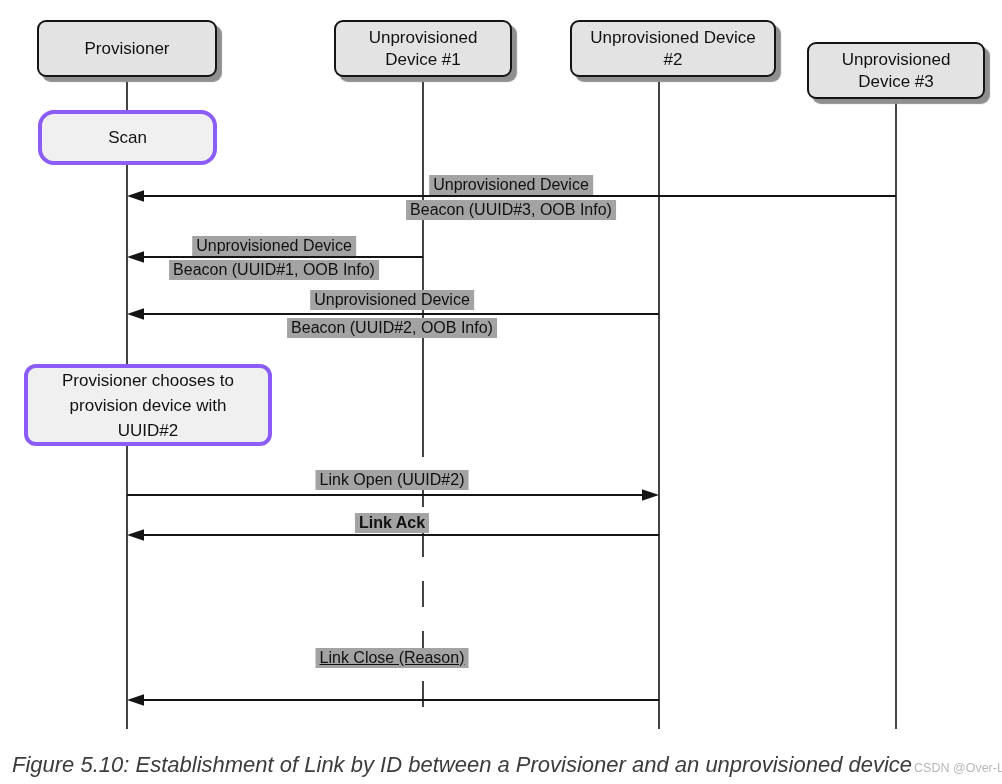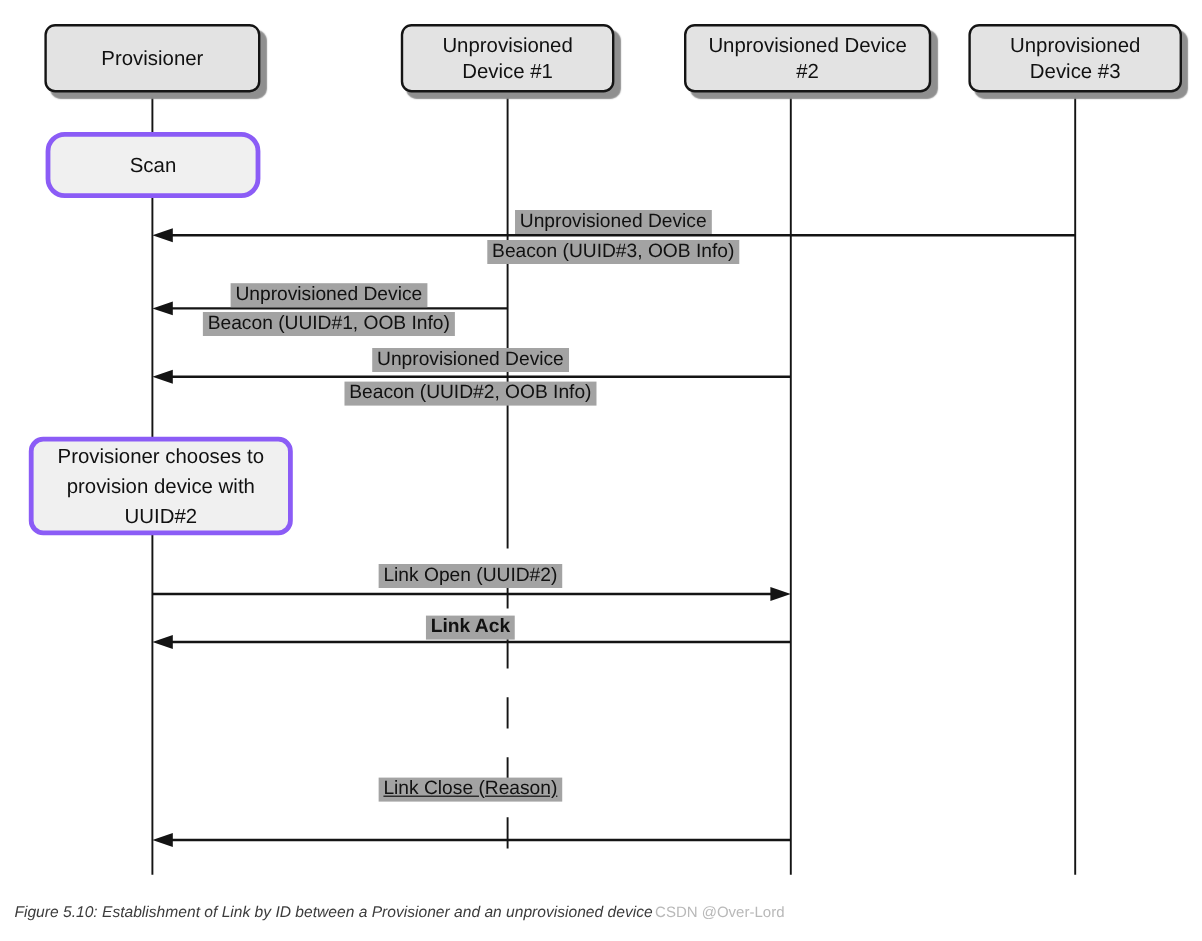--- a/index.html
+++ b/index.html
@@ -43,21 +43,21 @@
     border: 4px solid #8b5cf6;
     display: flex;
     align-items: center;
     justify-content: center;
     text-align: center;
     font-size: 17px;
     line-height: 25px;
     z-index: 2;
   }
   .panel.scan    { left: 38px;  top: 110px; width: 179px; height: 55px; border-radius: 16px; }
-  .panel.note    { left: 24px;  top: 364px; width: 220px; height: 82px; border-radius: 12px; padding: 0 15px; }
+  .panel.note    { left: 24px;  top: 364px; width: 248px; height: 82px; border-radius: 12px; padding: 0 15px; }
   .panel.process { left: 35px;  top: 582px; width: 715px; height: 60px; border-radius: 16px; }
 
   
   .msg-label {
     position: absolute;
     transform: translateX(-50%);
     background: #a3a3a3;
     padding: 0 4px;
     font-size: 16px;
     line-height: 20px;
@@ -68,21 +68,21 @@
   
   .caption-row {
     position: absolute;
     left: 12px;
     top: 752px;
     display: flex;
     align-items: baseline;
     white-space: nowrap;
     z-index: 2;
   }
-  .figure-caption { font-style: italic; font-size: 13px; color: #3c3c3c; }
+  .figure-caption { font-style: italic; font-size: 22px; color: #3c3c3c; }
   .watermark { font-size: 12.5px; color: #b9b9b9; margin-left: 2px; }
 </style>
 </head>
 <body>
 
 <div class="canvas">
 
   <svg class="layer wires" width="1002" height="784" viewBox="0 0 1002 784">
 
     <line x1="127" y1="77" x2="127" y2="729" stroke="#141414" stroke-width="1.6"></line>
@@ -119,21 +119,21 @@
 
   <div class="actor" style="left:37px; width:180px;">
     <span>Provisioner</span>
   </div>
   <div class="actor" style="left:334px; width:178px;">
     <span>Unprovisioned Device #1</span>
   </div>
   <div class="actor" style="left:570px; width:206px;">
     <span>Unprovisioned Device #2</span>
   </div>
-  <div class="actor" style="left:807px; width:178px;">
+  <div class="actor" style="left:807px; width:178px;margin-top:22px;">
     <span>Unprovisioned Device #3</span>
   </div>
 
   <div class="panel scan">
     <span>Scan</span>
   </div>
   <div class="panel note">
     <span>Provisioner chooses to provision device with UUID#2</span>
   </div>
 

